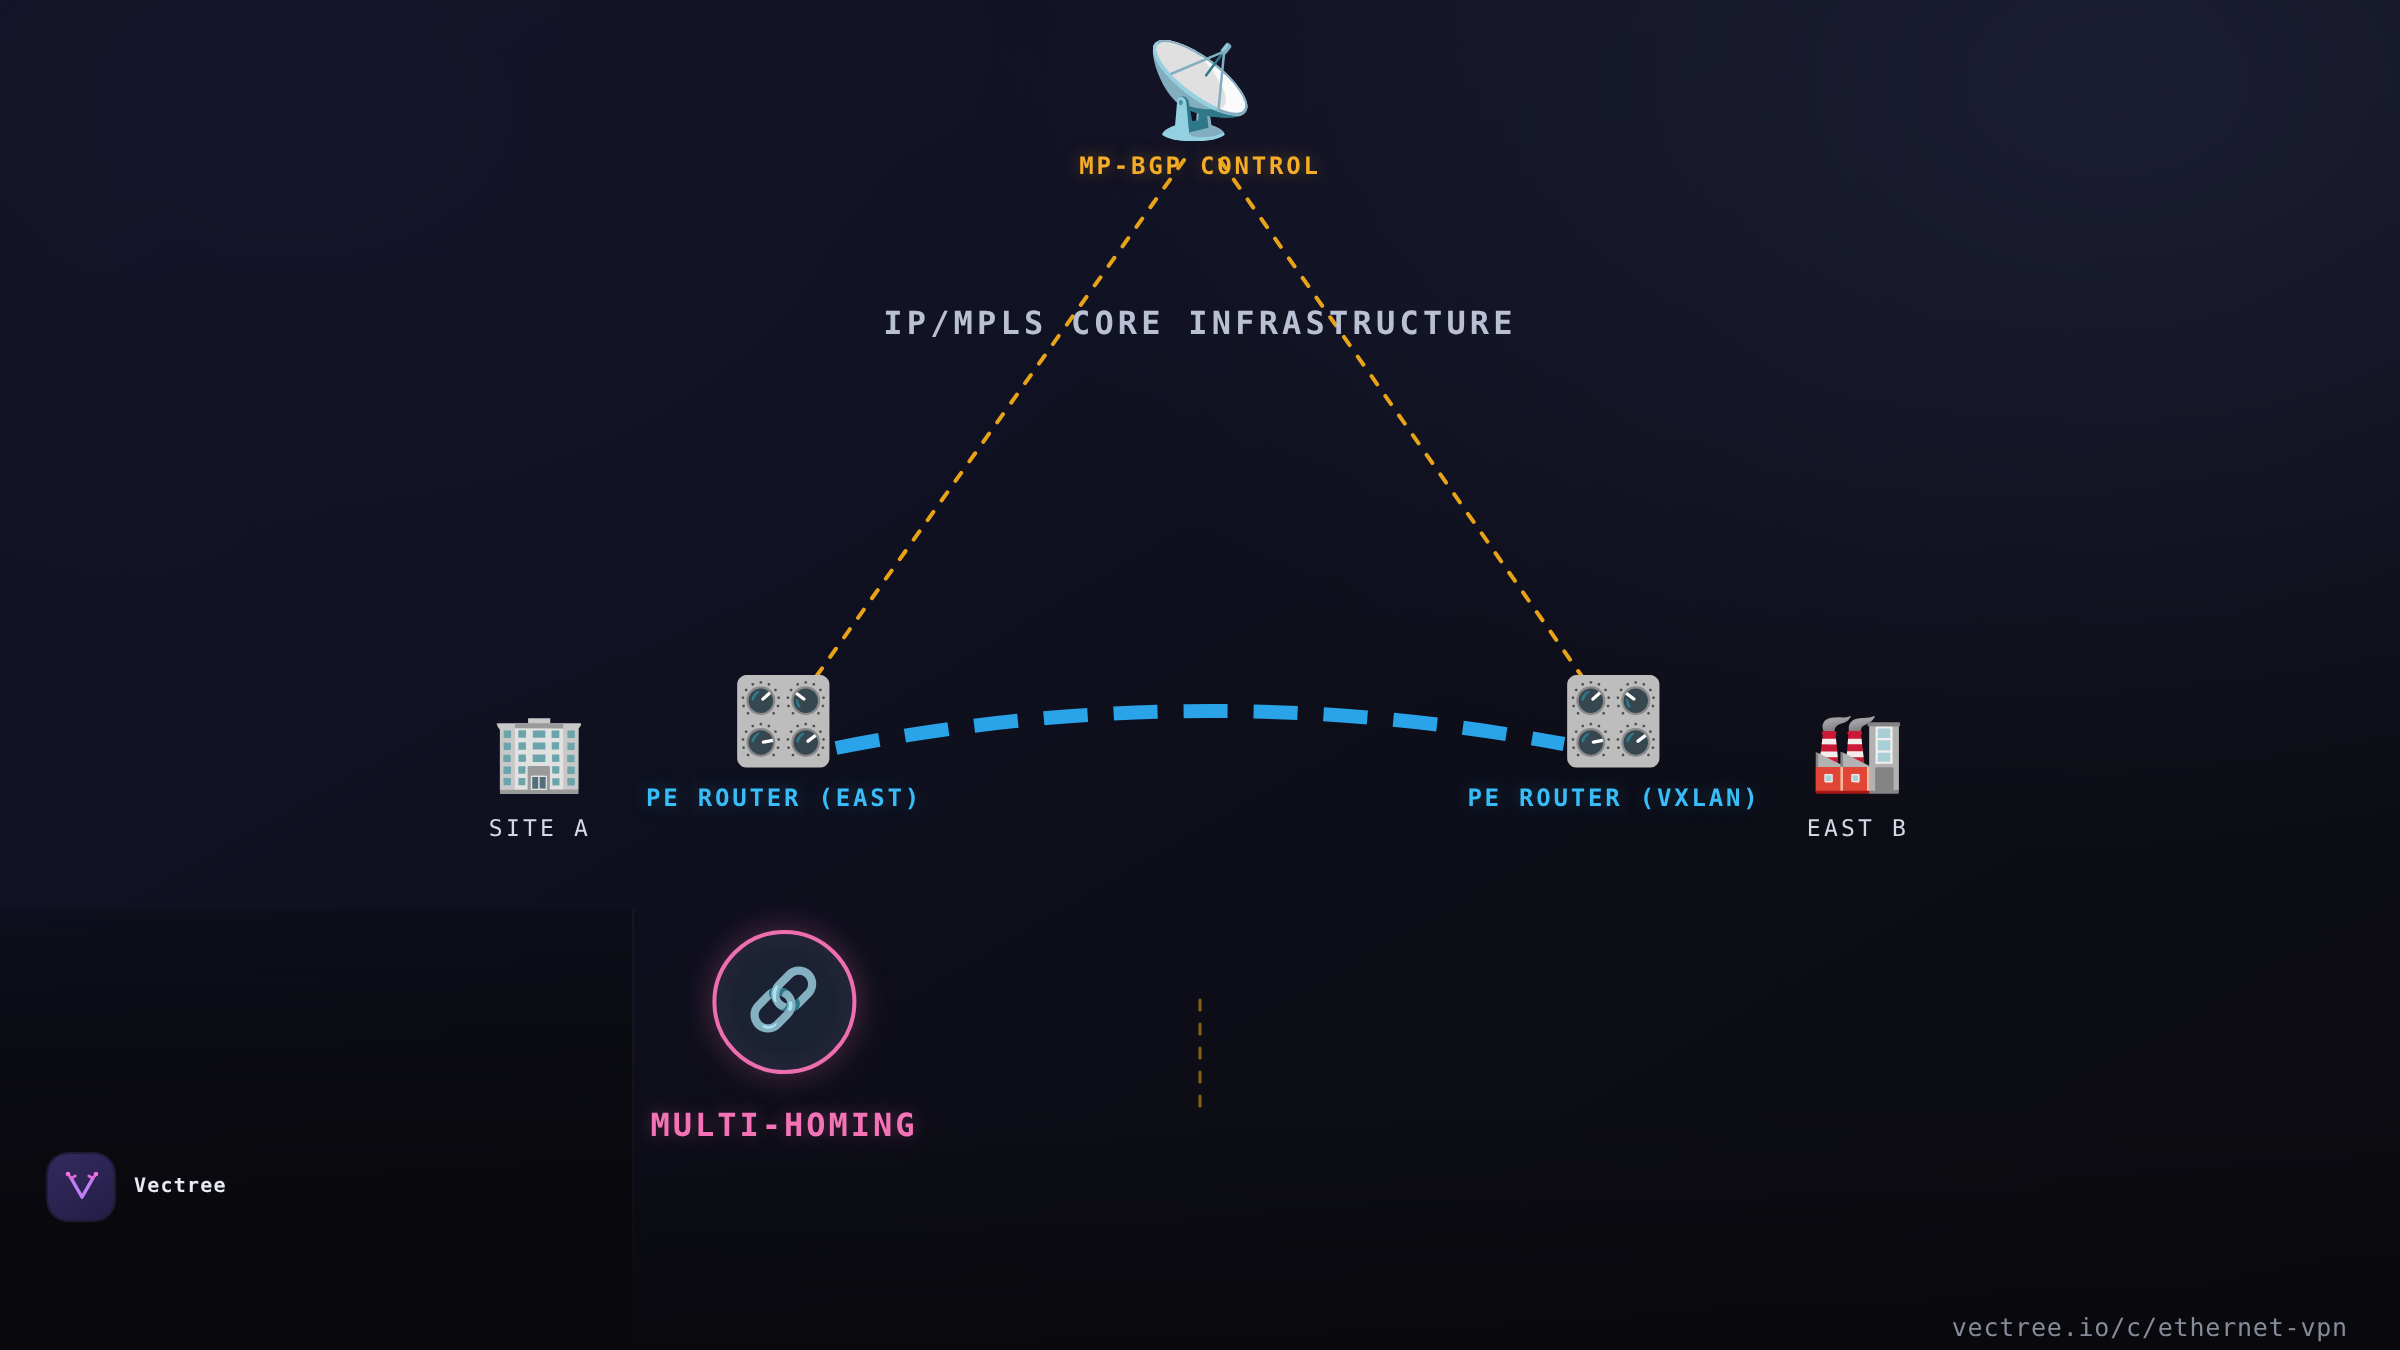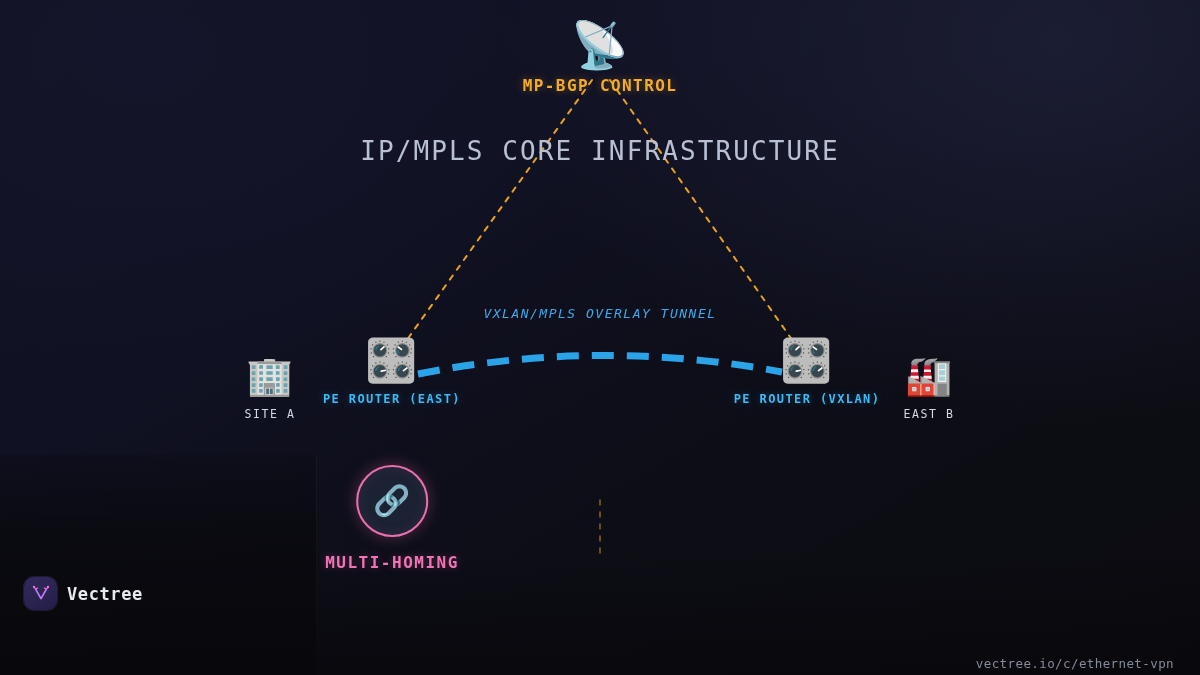--- a/index.html
+++ b/index.html
@@ -58,31 +58,31 @@
     margin-top: 9px;
     font-family: "DejaVu Sans Mono", "Liberation Mono", monospace;
     letter-spacing: 1.4px;
     white-space: nowrap;
   }
 
   
   #node-satellite { left: 600px; top: 22px; transform: translateX(-50%); }
   #node-satellite .emoji { font-size: 46px; }
   #node-satellite .node-label {
-    color: #f5ad28; font-size: 16px; font-weight: 700; margin-top: 8px;
+    color: #f5ad28; font-size: 12px; font-weight: 700; margin-top: 8px;
     text-shadow: 0 0 9px rgba(245,173,40,0.35);
   }
 
   #core-title {
     position: absolute;
-    left: 600px; top: 136px;
+    left: 600px; top: 152px;
     transform: translateX(-50%);
     color: #b9c0d4;
-    font-size: 26px;
-    font-weight: 400;
+    font-size: 16px;
+    font-weight: 700;
     letter-spacing: 2.1px;
     white-space: nowrap;
     font-family: "DejaVu Sans Mono", "Liberation Mono", monospace;
   }
 
   #tunnel-label {
     position: absolute;
     left: 600px; top: 306px;
     transform: translateX(-50%);
     color: #3ea9e8;
@@ -136,21 +136,21 @@
   }
   .brand-logo {
     width: 33px; height: 33px;
     border-radius: 10px;
     background: linear-gradient(150deg, #332a5e 0%, #241d46 100%);
     display: flex; align-items: center; justify-content: center;
     box-shadow: 0 0 0 1px rgba(160,120,255,0.16);
   }
   .brand-name {
     color: #e8eaf2;
-    font-size: 17px;
+    font-size: 10px;
     font-weight: 700;
     letter-spacing: 0.6px;
     font-family: "DejaVu Sans Mono", "Liberation Mono", monospace;
   }
   #footer-title {
     position: absolute;
     left: 22px; top: 613px;
     color: #ffffff;
     font-size: 33px;
     font-weight: 700;
@@ -184,21 +184,20 @@
   <div class="lower-veil"></div>
   <div class="bottom-veil"></div>
 
   <div class="node" id="node-satellite">
     <div class="emoji">📡</div>
     <div class="node-label">MP-BGP CONTROL</div>
   </div>
 
   <div id="core-title">IP/MPLS CORE INFRASTRUCTURE</div>
 
-  <div id="tunnel-label">VXLAN/MPLS OVERLAY TUNNEL</div>
 
   <div class="node" id="node-pe-west">
     <div class="emoji">🎛️</div>
     <div class="node-label">PE ROUTER (EAST)</div>
   </div>
 
   <div class="node" id="node-pe-east">
     <div class="emoji">🎛️</div>
     <div class="node-label">PE ROUTER (VXLAN)</div>
   </div>

